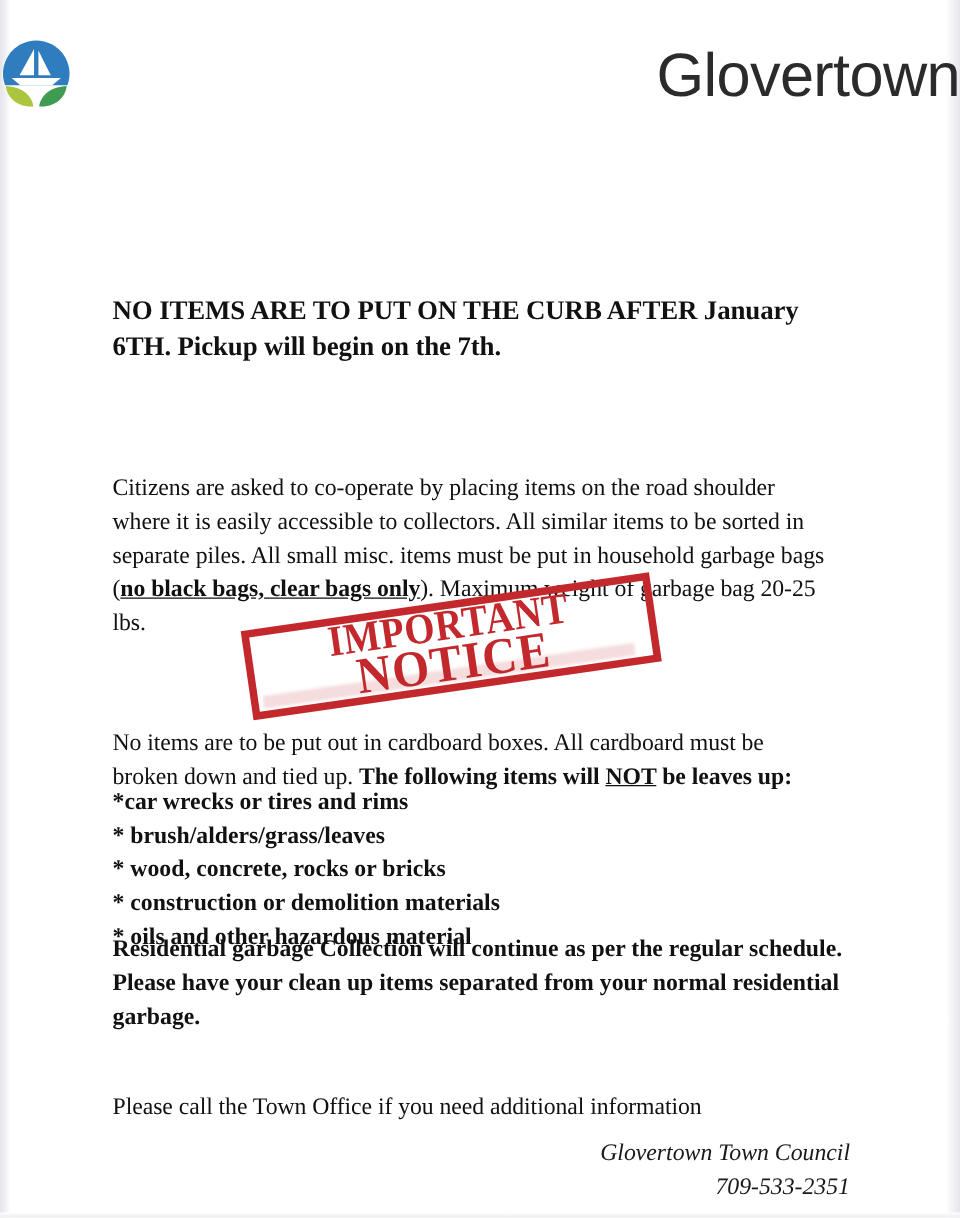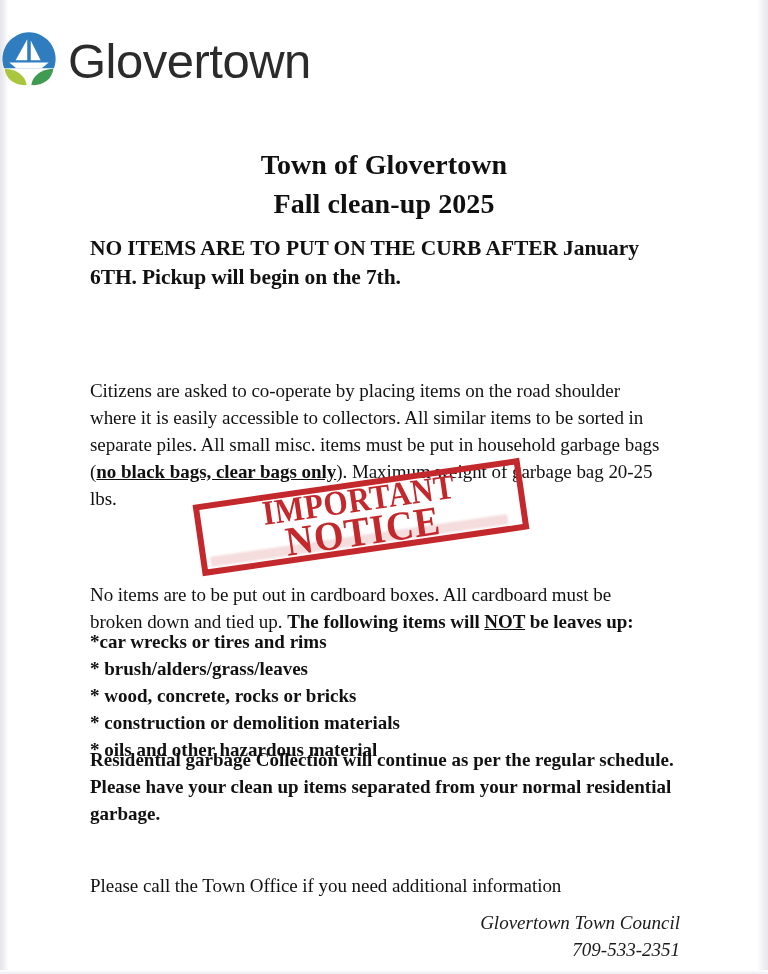--- a/index.html
+++ b/index.html
@@ -49,21 +49,21 @@
     height: 974px;
   }
 
   
   .logo-row {
     position: absolute;
     left: 0; top: 30px;
     width: 768px;
     display: flex;
     align-items: center;
-    justify-content: flex-start;
+    justify-content: space-between;
   }
   .logo-mark {
     width: 58px;
     height: 58px;
     flex: 0 0 auto;
     margin-right: 10px;
   }
   .logo-word {
     font-family: "Liberation Sans", sans-serif;
     font-size: 49px;
@@ -198,24 +198,20 @@
 
         <path d="M16 56 L84 56 L72 66 L28 66 Z" fill="#ffffff"></path>
 
         <path d="M8 67 C10 86 28 97 46 95 C44 80 30 68 8 67 Z" fill="#aac63e"></path>
 
         <path d="M92 67 C90 86 72 97 54 95 C56 80 70 68 92 67 Z" fill="#3f9b52"></path>
       </svg>
       <span class="logo-word">Glovertown</span>
     </div>
 
-    <div class="doc-title" style="top:146px;">
-      <span class="t-line">Town of Glovertown</span>
-      <span class="t-line">Fall clean-up 2025</span>
-    </div>
 
     <div class="block b-bold" style="top:234px;">
       <span>NO ITEMS ARE TO PUT ON THE CURB AFTER January</span>
       <br>
       <span>6TH.  Pickup will begin on the 7th.</span>
     </div>
 
 
     <div class="block b-normal" style="top:378px;"><span>Citizens are asked to co-operate by placing items on the road shoulder where it is easily accessible to collectors.  All similar items to be sorted in separate piles. All small misc. items must be put in household garbage bags (</span><b class="inb"><u class="uline">no black bags, clear bags only</u></b><span>).  Maximum weight of garbage bag 20-25 lbs.</span></div>
 

